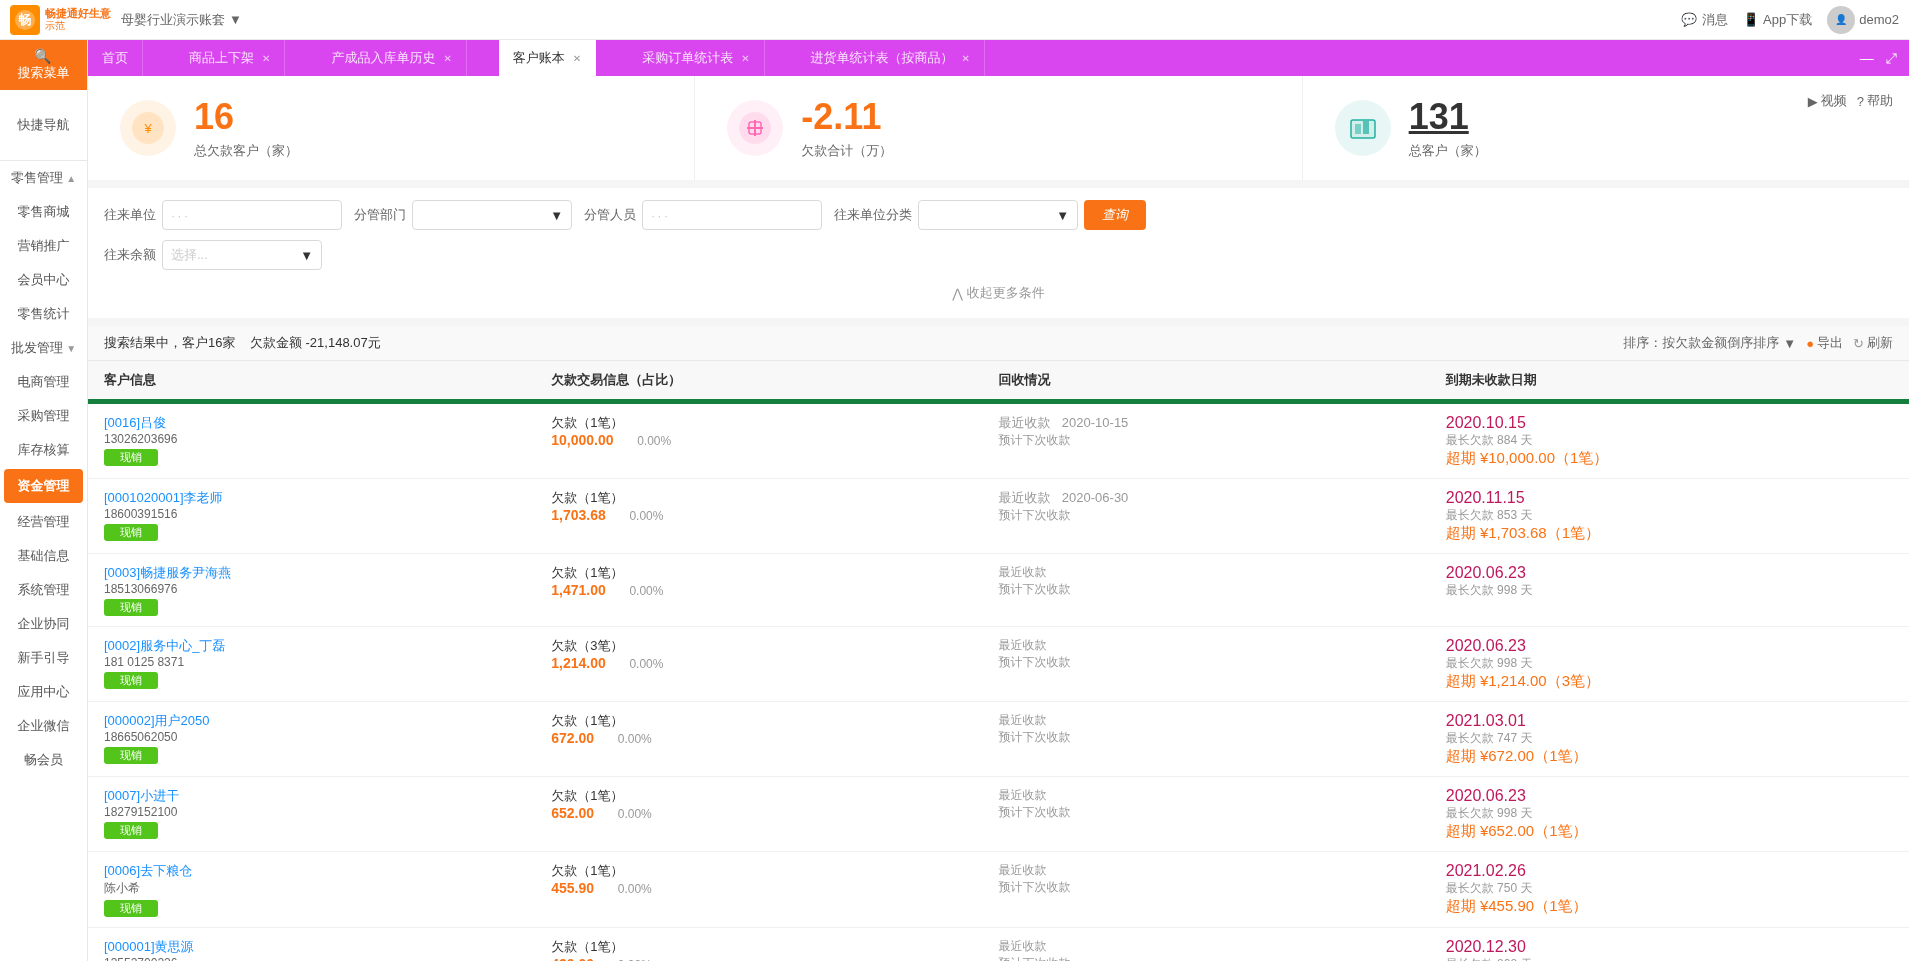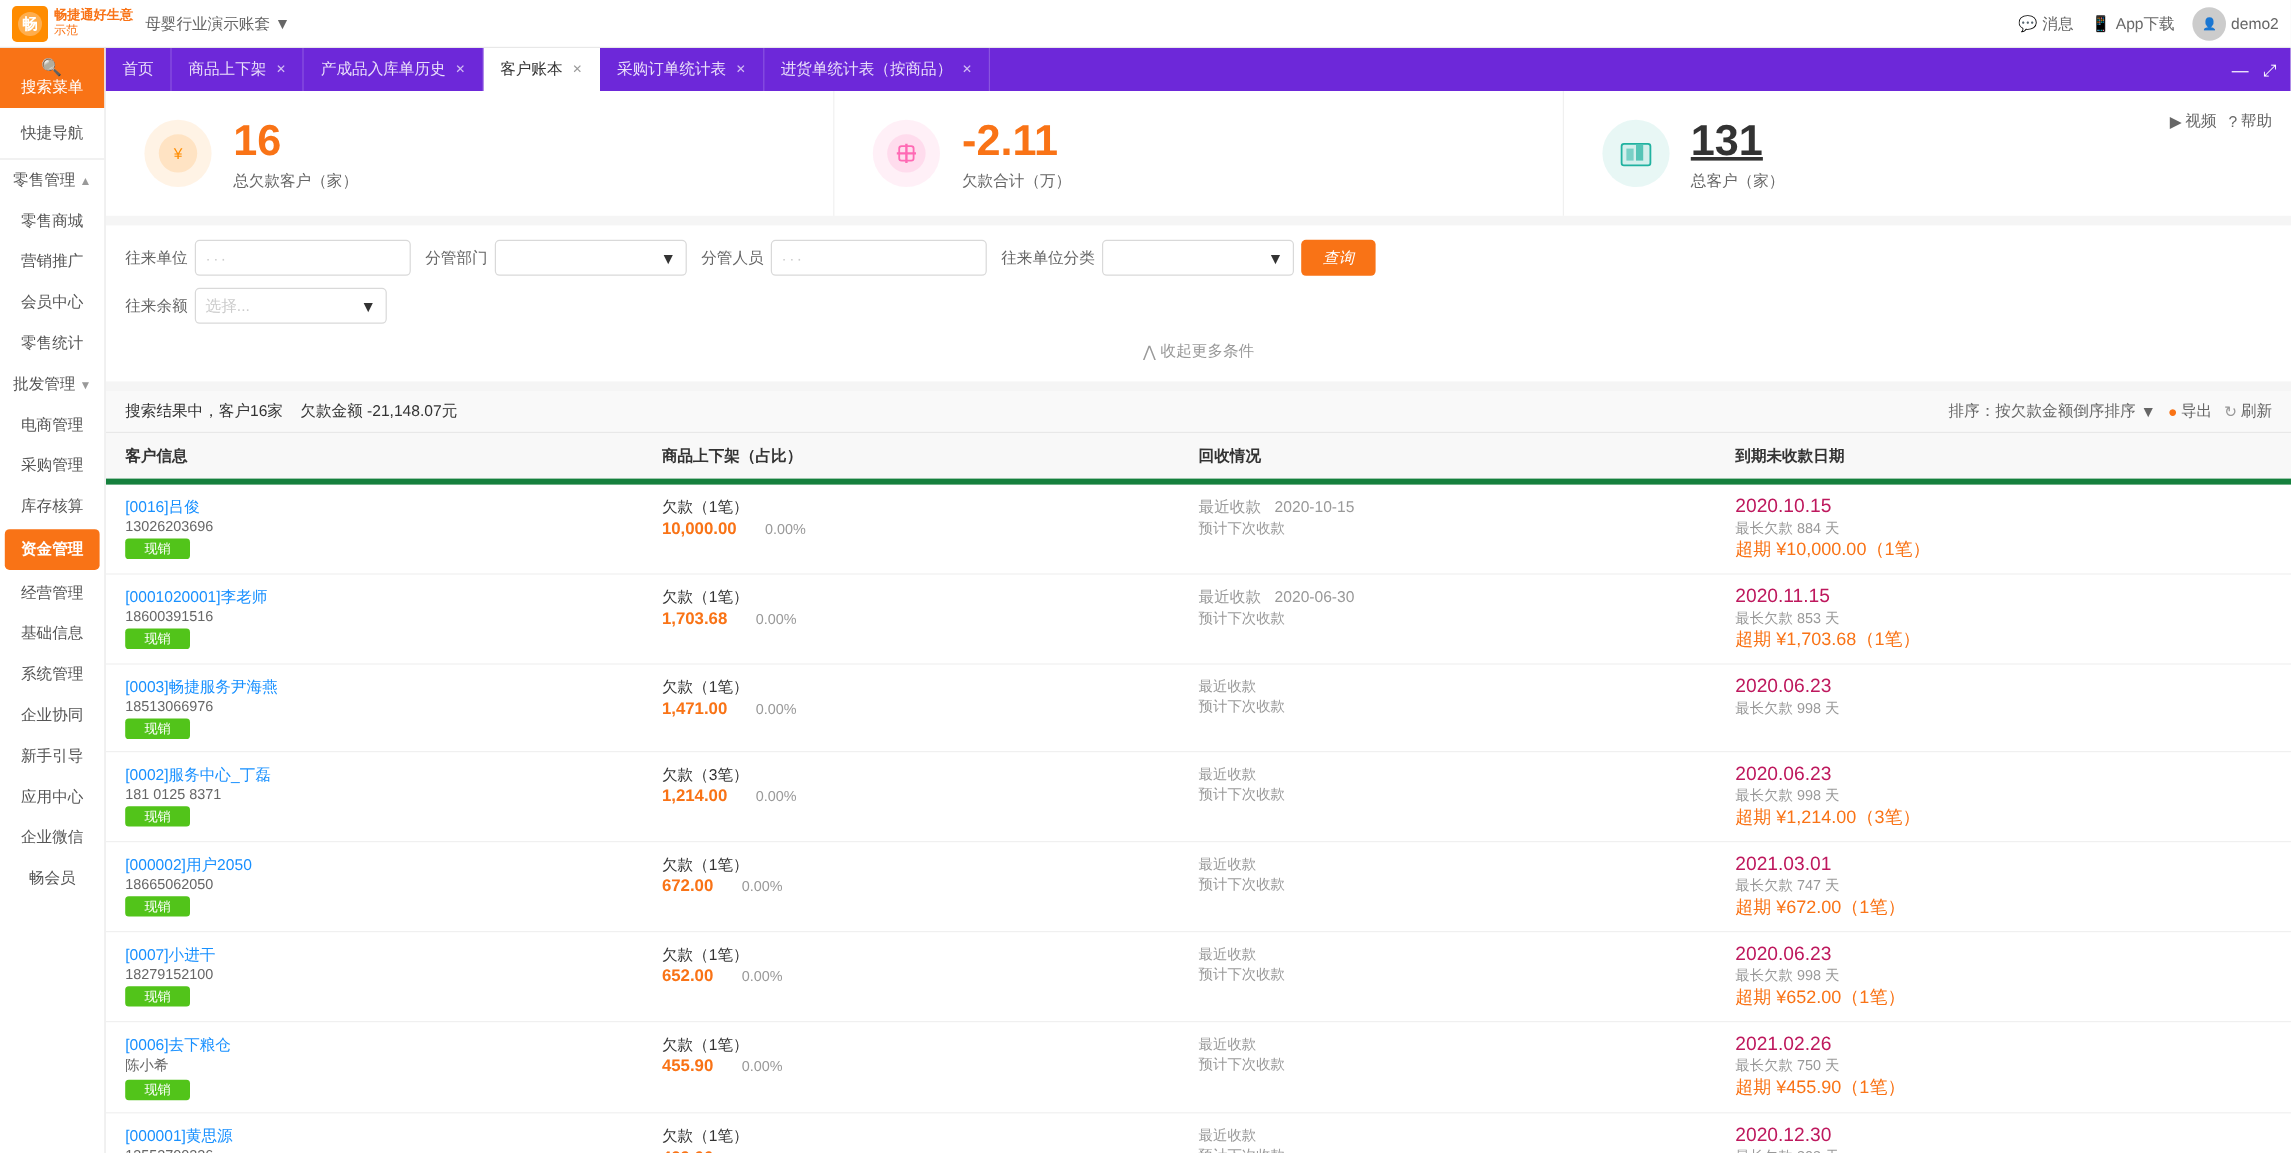--- a/index.html
+++ b/index.html
@@ -14,31 +14,31 @@
     .top-bar-right { display: flex; align-items: center; gap: 15px; }
     .top-btn { display: flex; align-items: center; gap: 4px; font-size: 12px; color: #666; cursor: pointer; }
     .avatar { width: 28px; height: 28px; border-radius: 50%; background: #ccc; display: flex; align-items: center; justify-content: center; color: white; font-size: 12px; overflow: hidden; }
 
     
     .layout { display: flex; height: calc(100vh - 40px); }
 
     
     .sidebar { width: 88px; background: #fff; border-right: 1px solid #e8e8e8; display: flex; flex-direction: column; overflow-y: auto; }
     .sidebar-search { padding: 8px 6px; background: #f97316; color: white; text-align: center; font-size: 12px; cursor: pointer; }
-    .sidebar-nav { padding: 4px 0; border-bottom: 1px solid #e8e8e8; }
+    .sidebar-nav { padding: 18px 0; border-bottom: 1px solid #e8e8e8; }
     .sidebar-item { padding: 8px 6px; text-align: center; font-size: 12px; color: #555; cursor: pointer; }
     .sidebar-item.active { background: #fff5e6; color: #f97316; font-weight: bold; }
     .sidebar-item.highlight { background: #f97316; color: white; margin: 2px 4px; border-radius: 4px; }
     .sidebar-arrow { font-size: 10px; color: #999; }
 
     
     .main { flex: 1; display: flex; flex-direction: column; overflow: hidden; }
 
     
-    .tab-bar { display: flex; align-items: center; background: #6d28d9; height: 36px; overflow: hidden; }
+    .tab-bar { display: flex; align-items: center; background: #d946ef; height: 36px; overflow: hidden; gap: 32px; }
     .tab { display: flex; align-items: center; gap: 6px; padding: 0 14px; height: 100%; font-size: 12px; color: rgba(255,255,255,0.85); cursor: pointer; white-space: nowrap; border-right: 1px solid rgba(255,255,255,0.2); }
     .tab.active { background: white; color: #333; }
     .tab .close-btn { font-size: 10px; color: rgba(255,255,255,0.7); margin-left: 2px; }
     .tab.active .close-btn { color: #999; }
     .tab-bar-end { margin-left: auto; display: flex; align-items: center; gap: 4px; padding-right: 8px; }
     .tab-bar-end span { color: white; font-size: 14px; cursor: pointer; padding: 0 4px; }
 
     
     .content { flex: 1; overflow-y: auto; background: #f5f5f5; }
 
@@ -371,21 +371,21 @@
           <div class="action-btn">
             <span style="color:#999;">↻</span>
             <span>刷新</span>
           </div>
         </div>
       </div>
 
       <div class="table-container">
         <div class="table-header">
           <div>客户信息</div>
-          <div>商品上下架（占比）</div>
+          <div>欠款交易信息（占比）</div>
           <div>回收情况</div>
           <div>到期未收款日期</div>
         </div>
 
         <div class="table-row-wrap">
           <div class="table-row">
             <div>
               <div><a class="customer-name">[0016]吕俊</a></div>
               <div class="customer-phone">13026203696</div>
               <div><span class="tag-green">现销</span></div>

